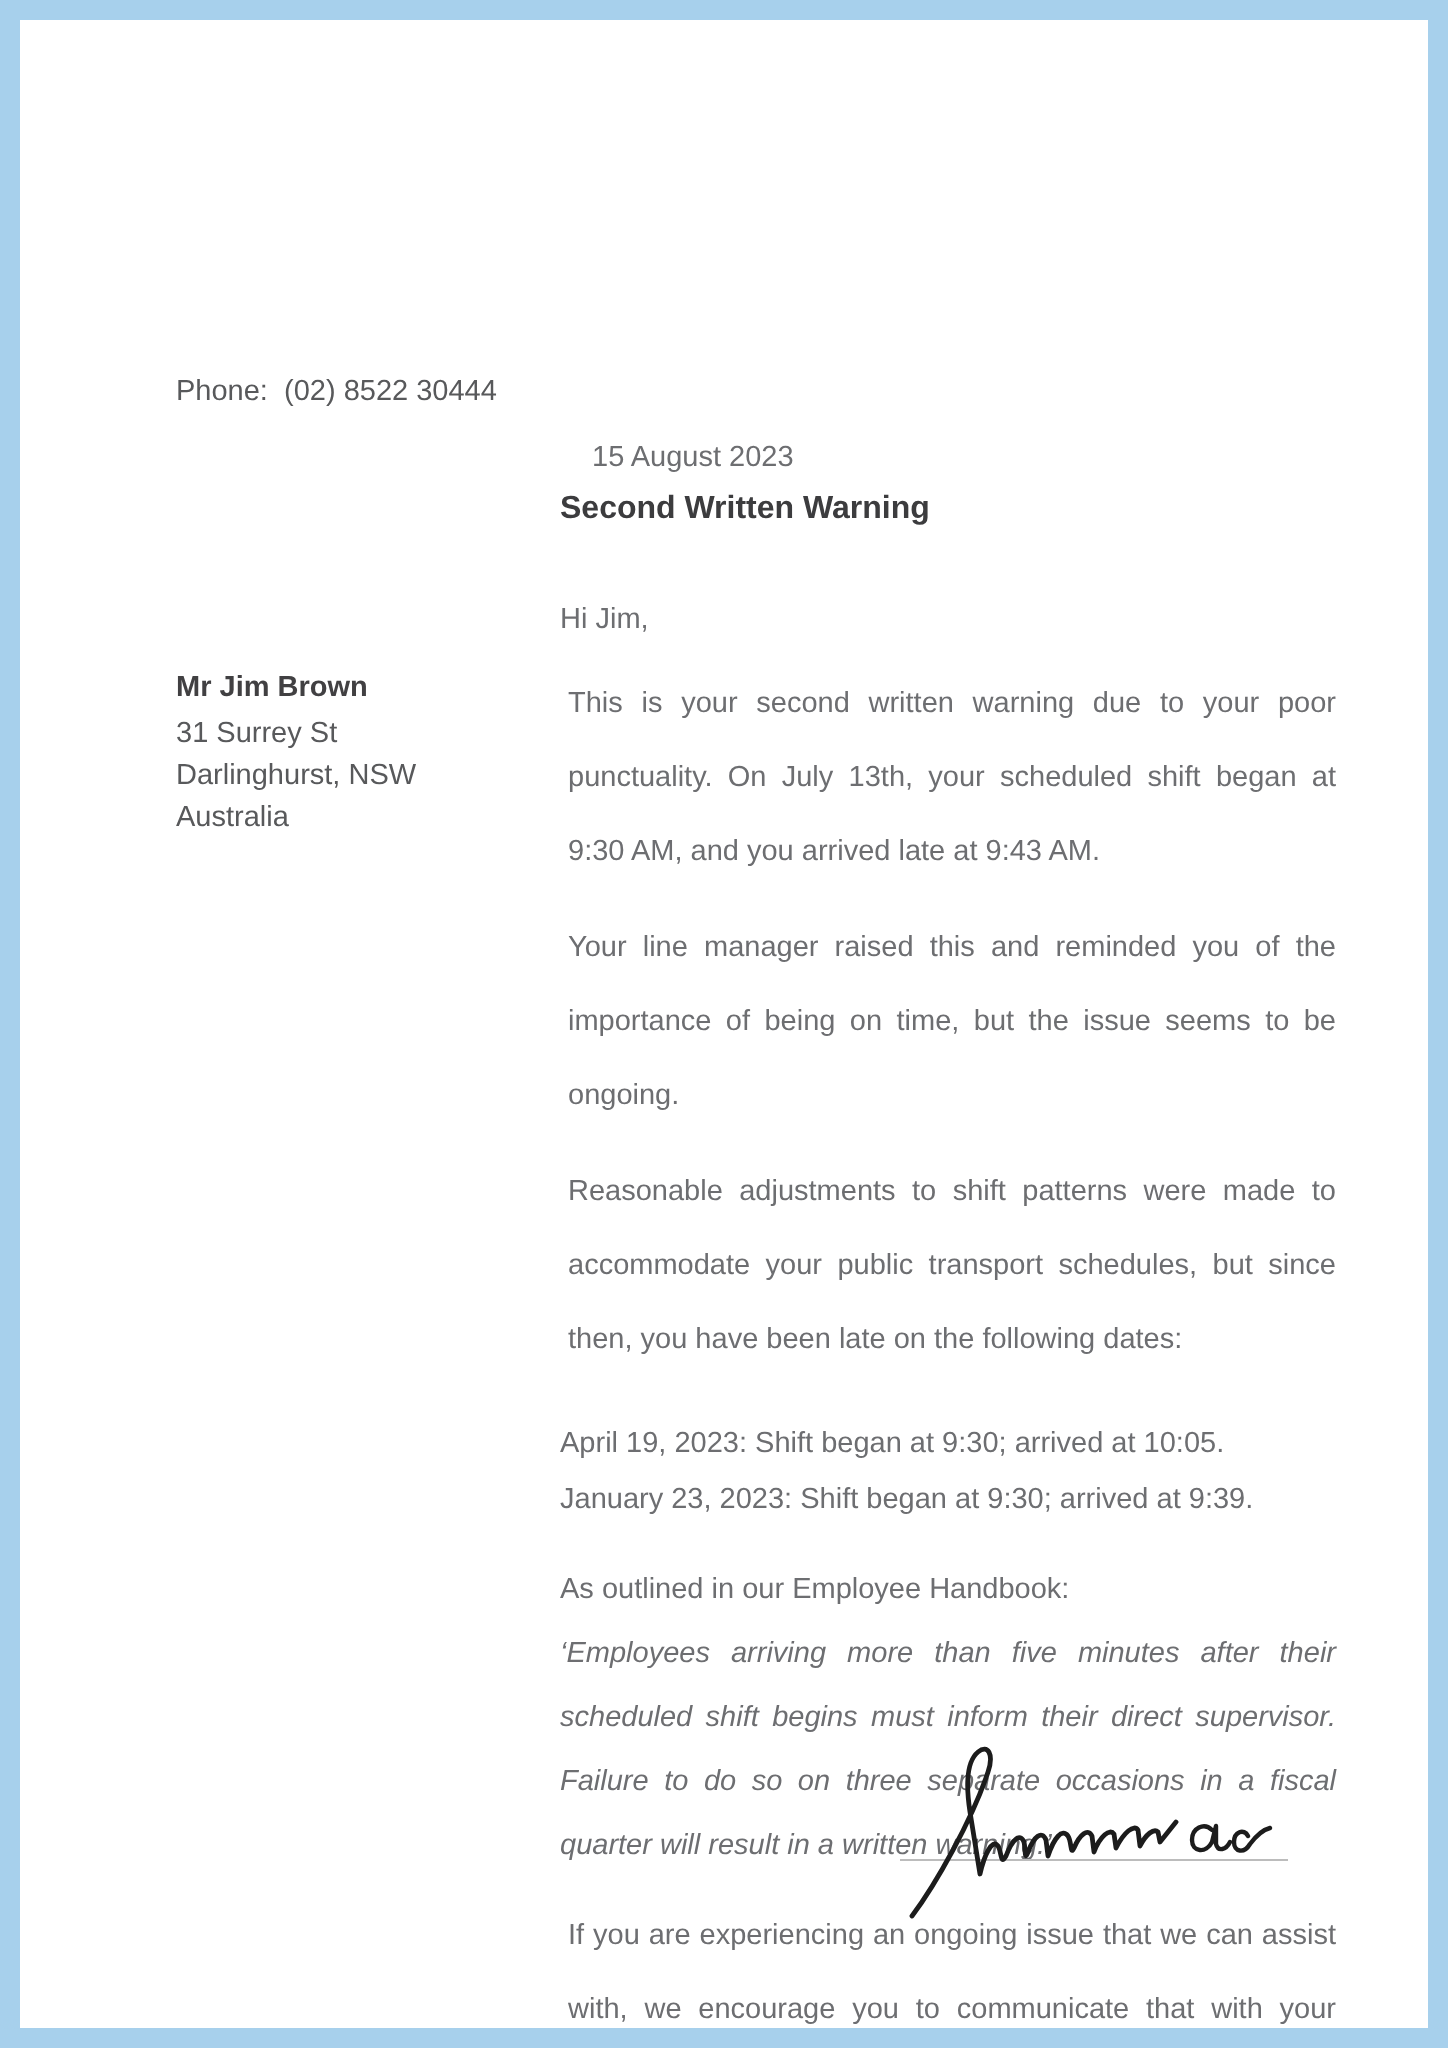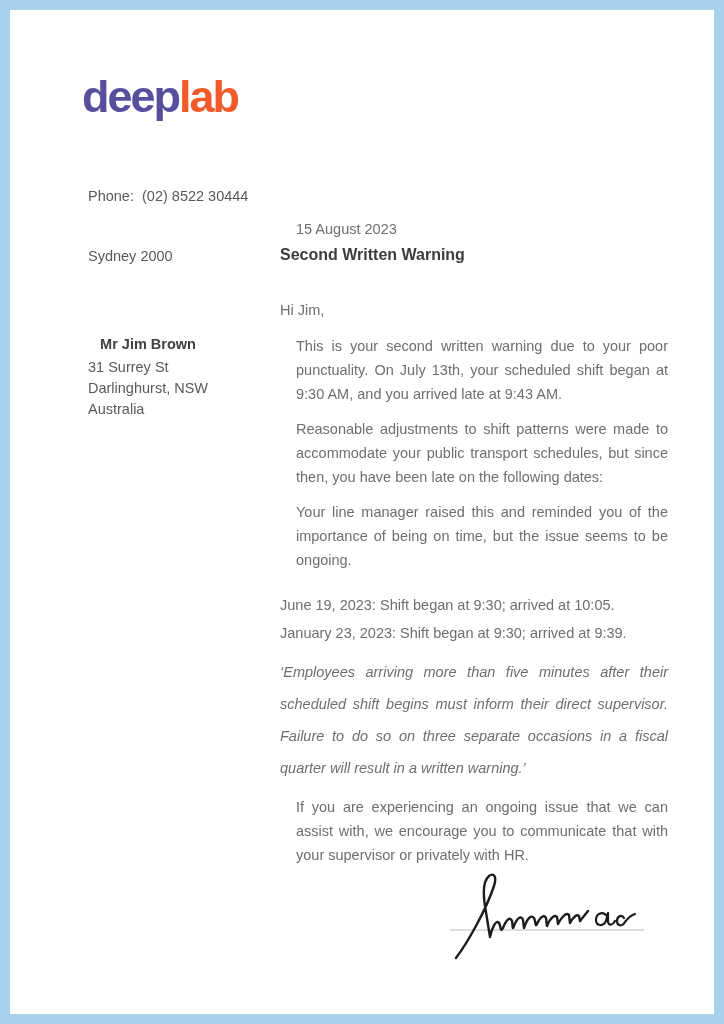--- a/index.html
+++ b/index.html
@@ -44,21 +44,20 @@
     left: 78px;
     top: 324px;
     font-size: 14.5px;
     line-height: 21px;
     color: #58595b;
   }
   .recipient .name {
     font-weight: bold;
     color: #414042;
     margin-bottom: 2px;
-    text-align: center;
   }
 
   
   .main {
     position: absolute;
     left: 270px;
     top: 210px;
     width: 388px;
     color: #6d6e71;
     font-size: 14.5px;
@@ -66,22 +65,22 @@
   .date { line-height: 18px; margin: 0 0 8px 16px; }
   .subject {
     font-weight: bold;
     color: #3c3c3e;
     font-size: 16px;
     line-height: 18px;
     margin: 0 0 36px 0;
   }
   .salutation { line-height: 20px; margin: 0 0 14px 0; }
   .para {
-    margin: 0 0 11px 16px;
-    line-height: 24px;
+    margin: 0 0 11px 4px;
+    line-height: 37px;
     text-align: justify;
   }
   .para:last-of-type { margin-bottom: 0; }
   .dates-list {
     margin: 19px 0 9px 0;
     line-height: 28px;
   }
   .handbook-intro { margin: 15px 0 0 0; line-height: 32px; text-align: left; }
   .quote {
     font-style: italic;
@@ -97,49 +96,46 @@
     width: 200px;
     height: 95px;
   }
   .signature svg { width: 100%; height: 100%; }
 </style>
 </head>
 <body>
 
 <div class="page">
 
-  <div class="logo">
-    <span class="part1">deep</span><span class="part2">lab</span>
-  </div>
 
   <div class="contact">
     <div>Phone:  (02) 8522 30444</div>
-    <div>Sydney 2000</div>
   </div>
 
   <div class="recipient">
     <div class="name">Mr Jim Brown</div>
     <div>31 Surrey St</div>
     <div>Darlinghurst, NSW</div>
     <div>Australia</div>
   </div>
 
   <div class="main">
     <p class="date">15 August 2023</p>
     <p class="subject">Second Written Warning</p>
     <p class="salutation">Hi Jim,</p>
     <p class="para">This is your second written warning due to your poor punctuality. On July 13th, your scheduled shift began at 9:30 AM, and you arrived late at 9:43 AM.</p>
+    <p class="para">Your line manager raised this and reminded you of the importance of being on time, but the issue seems to be ongoing.</p>
     <p class="para">Reasonable adjustments to shift patterns were made to accommodate your public transport schedules, but since then, you have been late on the following dates:</p>
-    <p class="para">Your line manager raised this and reminded you of the importance of being on time, but the issue seems to be ongoing.</p>
 
     <div class="dates-list">
-      <div>June 19, 2023: Shift began at 9:30; arrived at 10:05.</div>
+      <div>April 19, 2023: Shift began at 9:30; arrived at 10:05.</div>
       <div>January 23, 2023: Shift began at 9:30; arrived at 9:39.</div>
     </div>
 
+    <p class="para handbook-intro">As outlined in our Employee Handbook:</p>
     <p class="quote">‘Employees arriving more than five minutes after their scheduled shift begins must inform their direct supervisor. Failure to do so on three separate occasions in a fiscal quarter will result in a written warning.’</p>
     <p class="para">If you are experiencing an ongoing issue that we can assist with, we encourage you to communicate that with your supervisor or privately with HR.</p>
 
   </div>
 
   <div class="signature">
     <svg viewBox="0 0 200 95" xmlns="http://www.w3.org/2000/svg">
       <line x1="2" y1="60" x2="196" y2="60" stroke="#bcbcbc" stroke-width="1"></line>
       <path d="M8,88 C20,72 38,40 46,16 C49,7 46,2 41,6 C35,11 35,23 37,36 L42,67
                C44,58 48,49 51,53 C53,56 52,63 55,58 C58,50 62,46 64,51 C65,55 64,61 66,56

